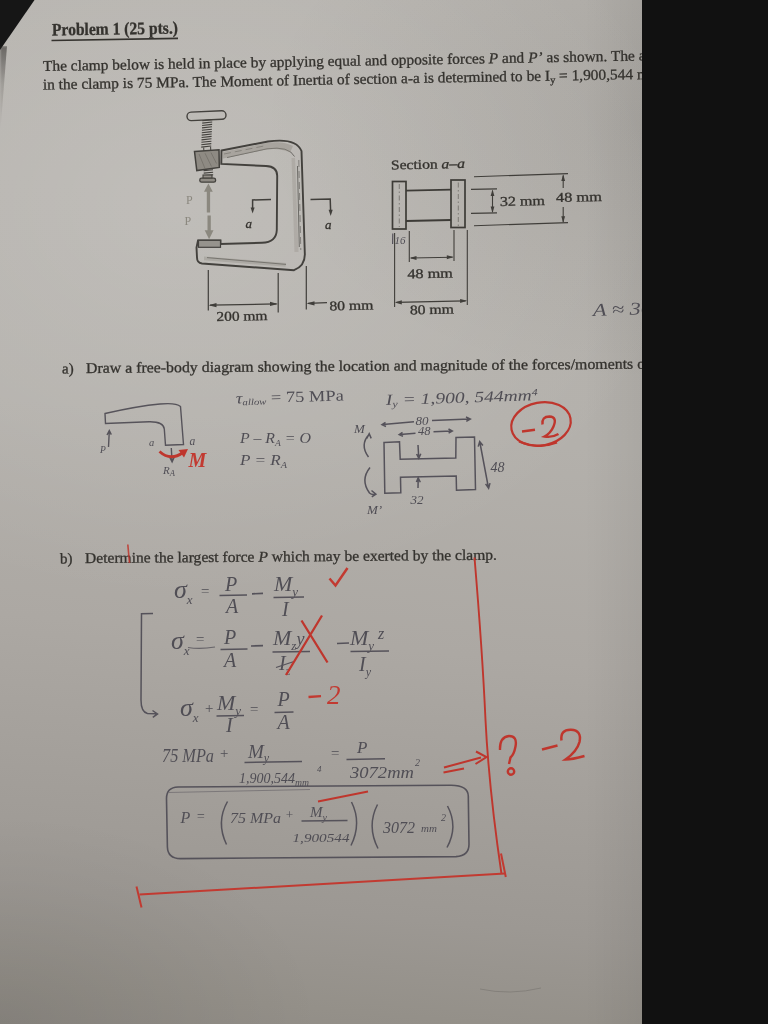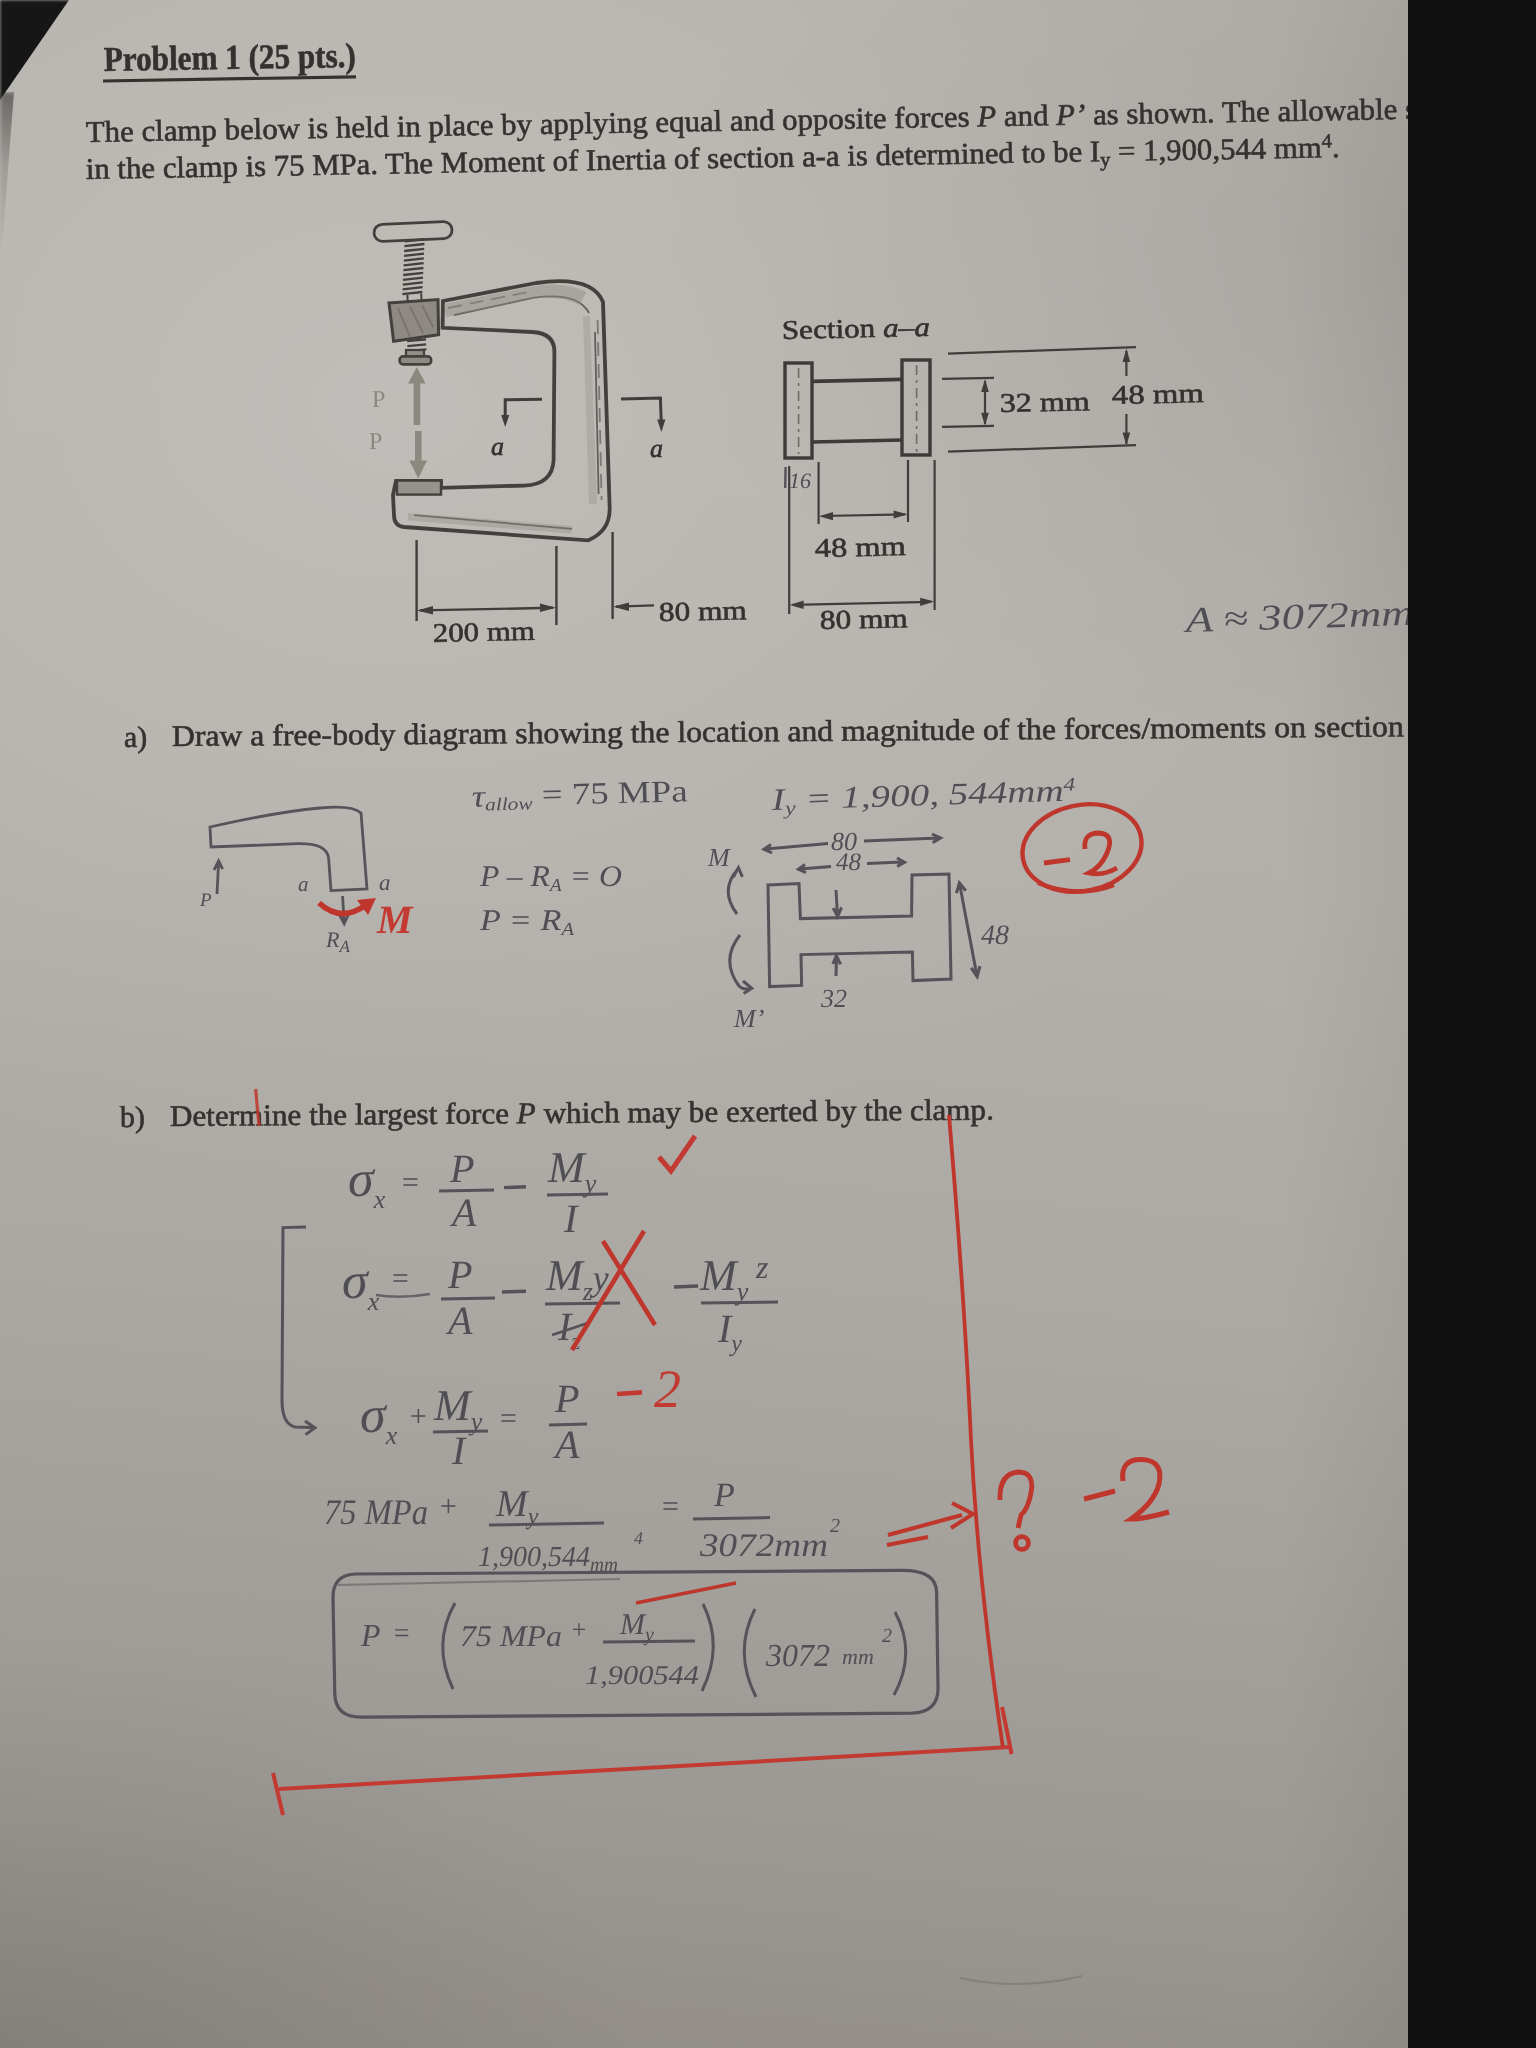--- a/index.html
+++ b/index.html
@@ -1,16 +1,16 @@
 <!DOCTYPE html>
 <html><head>
 <meta charset="utf-8">
 <style>
   html,body{margin:0;padding:0;background:#111;}
-  .page{position:relative;width:704px;height:1024px;overflow:hidden;
+  .page{position:relative;width:642px;height:1024px;overflow:hidden;
     background:
       radial-gradient(ellipse 860px 660px at 28% 20%, rgba(255,255,255,0.16), rgba(255,255,255,0) 60%),
       radial-gradient(520px 340px at 0% 100%, rgba(0,0,0,0.09), rgba(0,0,0,0) 62%),
       radial-gradient(620px 420px at 100% 12%, rgba(28,26,24,0.08), rgba(0,0,0,0) 62%),
       linear-gradient(to left, rgba(0,0,0,0.05), rgba(0,0,0,0) 9%),
       linear-gradient(185deg, #b5b2ad 0%, #b3b0ab 42%, #aca8a3 62%, #a39f9a 76%, #9c9893 87%, #949089 96%, #908c86 100%);
   }
   .corner{position:absolute;left:0;top:0;width:60px;height:60px;
     clip-path:polygon(0 0, 34.5px 0, 0 50px);background:#161616;filter:blur(0.7px);}
   .edgeshadow{position:absolute;left:0;top:46px;width:10px;height:84px;

